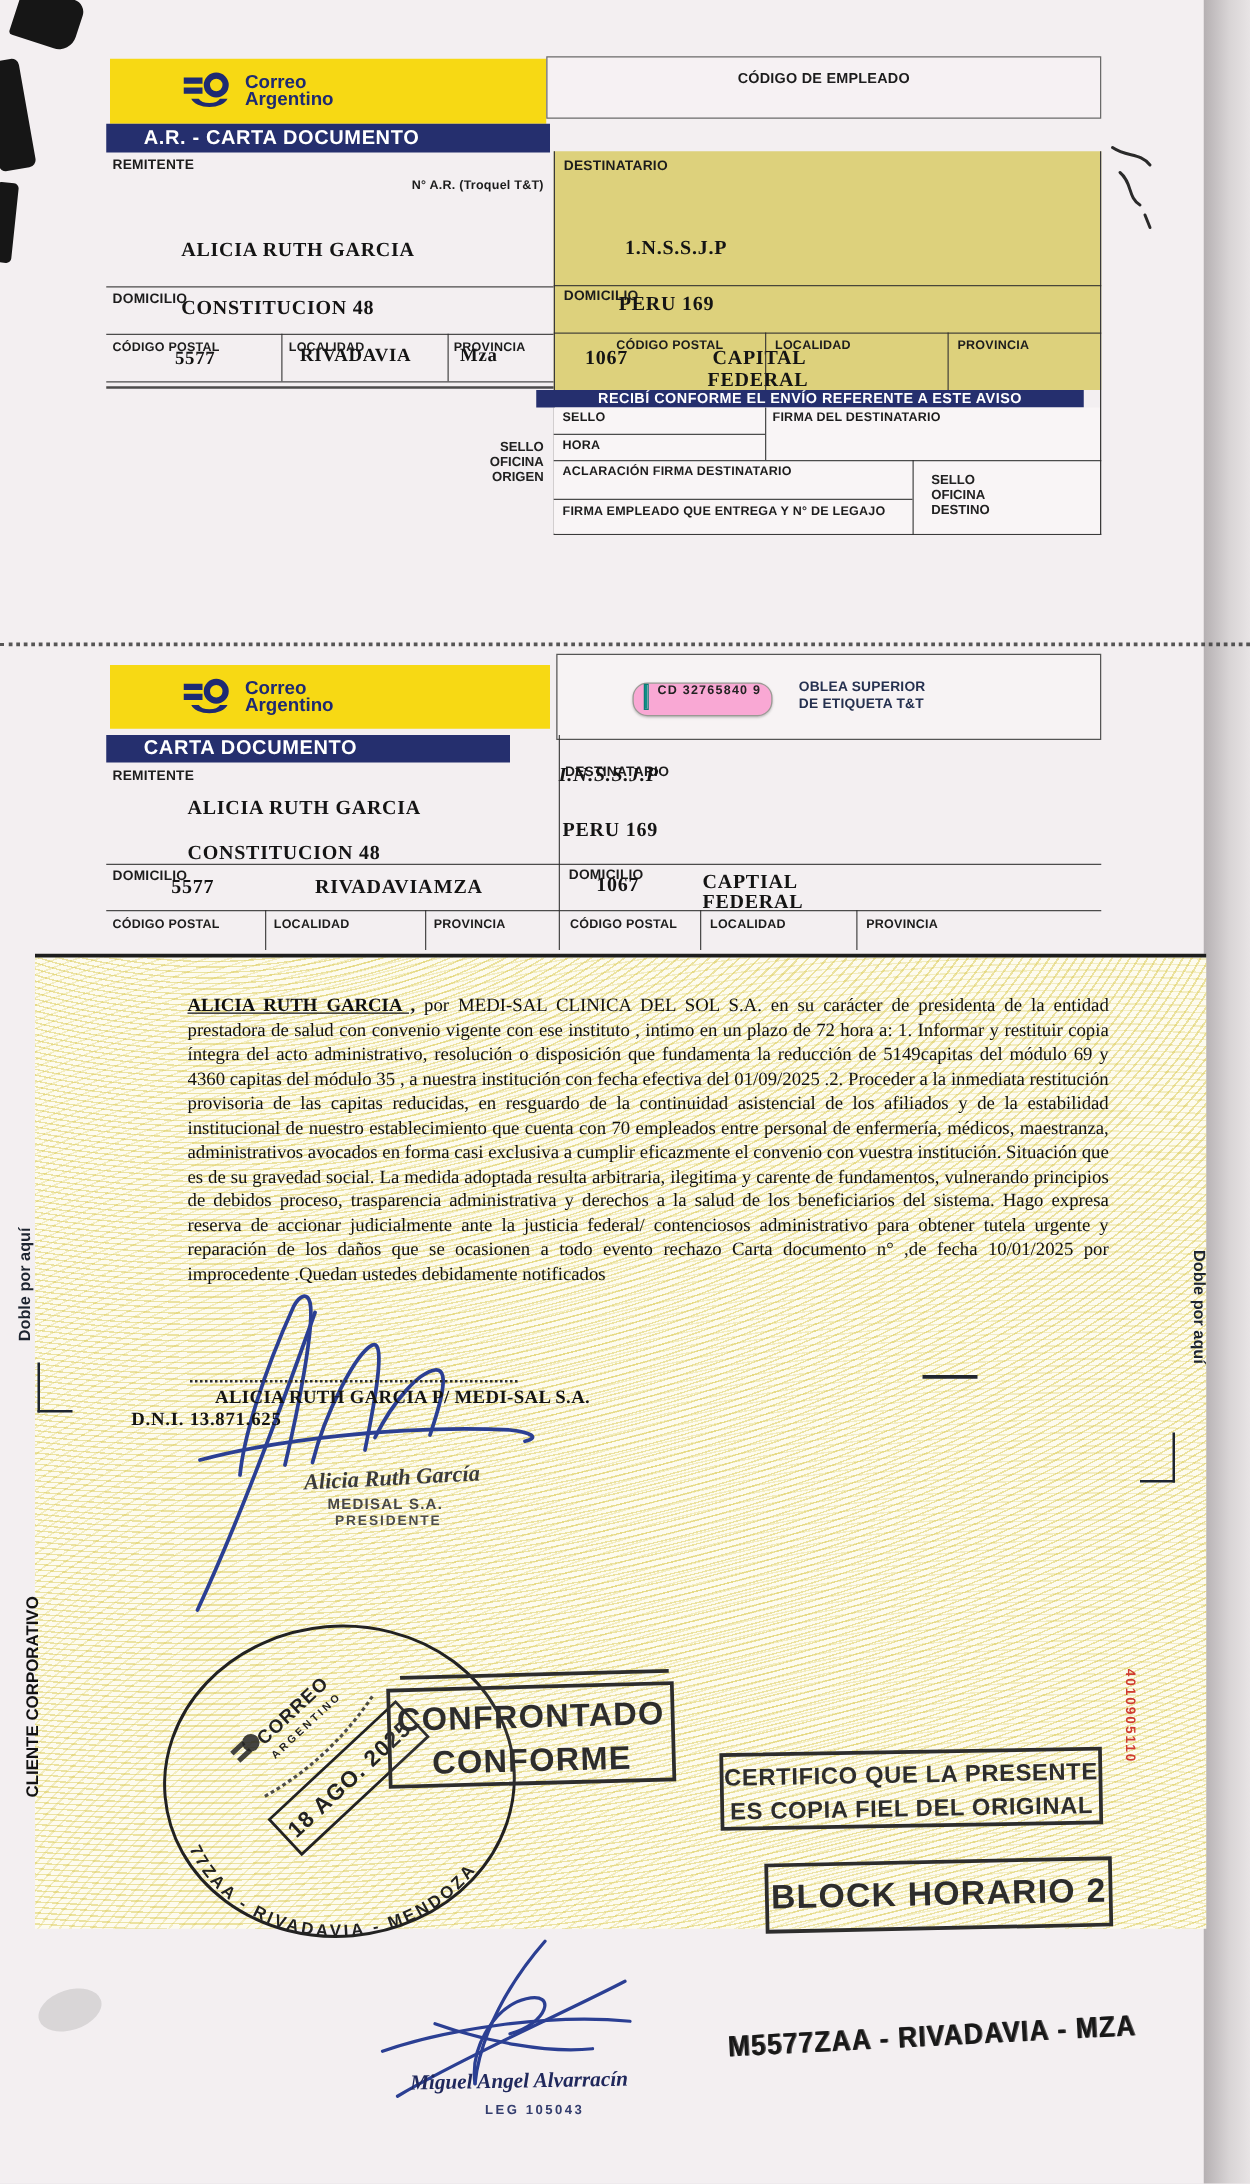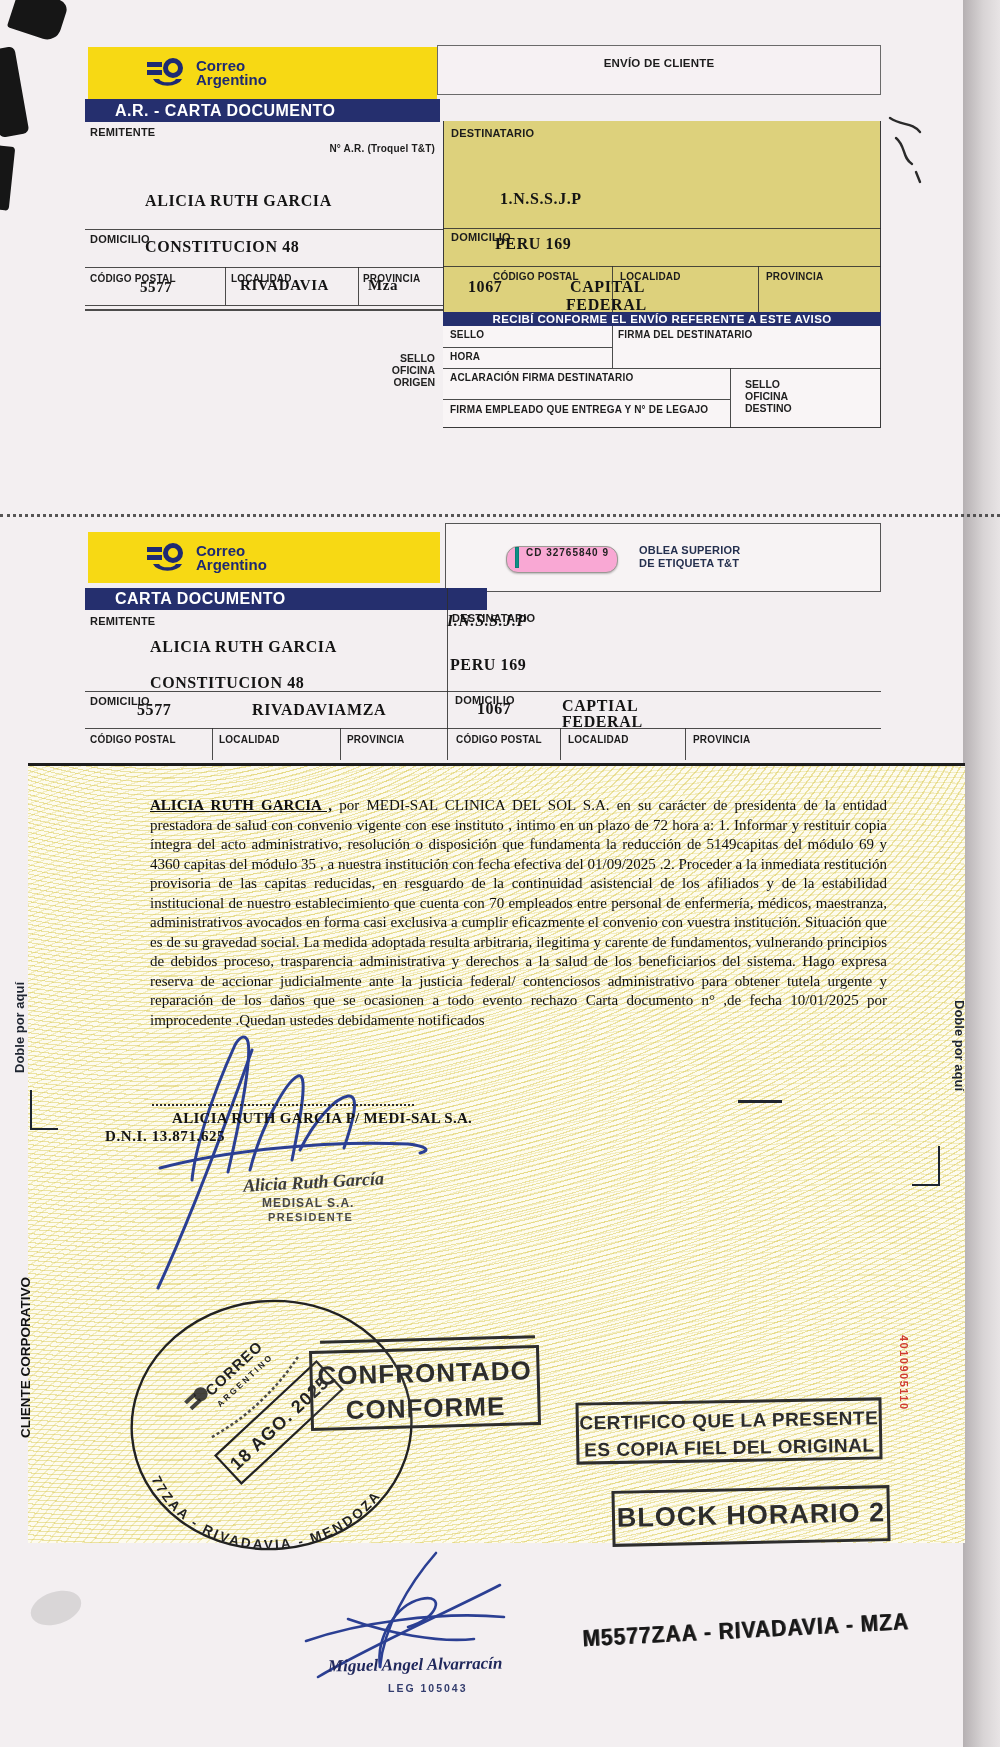--- a/index.html
+++ b/index.html
@@ -63,21 +63,21 @@
     <svg width="42" height="32" viewBox="0 0 42 32">
       <rect x="1" y="5" width="15" height="5" fill="#1e2a72"></rect>
       <rect x="1" y="13" width="15" height="5" fill="#1e2a72"></rect>
       <circle cx="27" cy="11" r="7.5" fill="none" stroke="#1e2a72" stroke-width="5"></circle>
       <path d="M7 22 A 15 9 0 0 0 36 22 L30 22 A 9 5 0 0 1 13 22 Z" fill="#1e2a72"></path>
     </svg>
     <div class="brandtxt"><span>Correo</span><br>
       <span>Argentino</span></div>
   </div>
   <div class="abs" style="left:437px;top:45px;width:444px;height:50px;background:#f6f1f3;border:1.5px solid #6a6a6a;box-sizing:border-box;">
-    <div class="lbl" style="text-align:center;margin-top:11px;font-size:11.5px;">ENVÍO DE CLIENTE</div>
+    <div class="lbl" style="text-align:center;margin-top:11px;font-size:11.5px;">CÓDIGO DE EMPLEADO</div>
   </div>
   <div class="abs band" style="left:85px;top:99px;width:355px;height:23px;">
     <span>A.R. - CARTA DOCUMENTO</span>
   </div>
 
   <span class="abs lbl" style="left:90px;top:126px;">REMITENTE</span>
   <span class="abs lbl sm" style="left:300px;top:127px;width:135px;text-align:right;margin-top:16px;">N° A.R. (Troquel T&amp;T)</span>
   <span class="abs typ" style="left:145px;top:192px;">ALICIA RUTH GARCIA</span>
   <div class="abs hline" style="left:85px;top:229px;width:358px;"></div>
   <span class="abs lbl" style="left:90px;top:233px;">DOMICILIO</span>
@@ -108,21 +108,21 @@
   <span class="abs typ" style="left:495px;top:235px;">PERU 169</span>
   <div class="abs hline" style="left:443px;top:266px;width:438px;"></div>
   <span class="abs lbl sm" style="left:493px;top:271px;">CÓDIGO POSTAL</span>
   <span class="abs lbl sm" style="left:620px;top:271px;">LOCALIDAD</span>
   <span class="abs lbl sm" style="left:766px;top:271px;">PROVINCIA</span>
   <span class="abs typ" style="left:468px;top:278px;">1067</span>
   <span class="abs typ" style="left:570px;top:278px;">CAPITAL</span>
   <span class="abs typ" style="left:566px;top:296px;">FEDERAL</span>
   <div class="abs vline" style="left:612px;top:266px;height:46px;"></div>
   <div class="abs vline" style="left:758px;top:266px;height:46px;"></div>
-  <div class="abs recibi" style="left:443px;top:312px;width:438px;height:14px;">RECIBÍ CONFORME EL ENVÍO REFERENTE A ESTE AVISO</div>
+  <div class="abs recibi" style="left:429px;top:312px;width:438px;height:14px;">RECIBÍ CONFORME EL ENVÍO REFERENTE A ESTE AVISO</div>
   <div class="abs cellbg" style="left:443px;top:326px;width:437px;height:101px;"></div>
   <span class="abs lbl sm" style="left:450px;top:329px;">SELLO</span>
   <span class="abs lbl sm" style="left:450px;top:351px;">HORA</span>
   <span class="abs lbl sm" style="left:618px;top:329px;">FIRMA DEL DESTINATARIO</span>
   <div class="abs hline" style="left:443px;top:347px;width:169px;"></div>
   <div class="abs hline" style="left:443px;top:368px;width:438px;"></div>
   <div class="abs vline" style="left:612px;top:326px;height:42px;"></div>
   <span class="abs lbl sm" style="left:450px;top:372px;">ACLARACIÓN FIRMA DESTINATARIO</span>
   <div class="abs hline" style="left:443px;top:399px;width:287px;"></div>
   <span class="abs lbl sm" style="left:450px;top:404px;">FIRMA EMPLEADO QUE ENTREGA Y N° DE LEGAJO</span>
@@ -148,21 +148,21 @@
   <div class="abs" style="left:445px;top:523px;width:436px;height:69px;background:#f7f3f4;border:1.5px solid #555;box-sizing:border-box;">
     <div class="sticker" style="position:absolute;left:60px;top:22px;width:112px;height:27px;">
       <div style="width:13px;height:19px;background:repeating-linear-gradient(90deg,#0d8f86 0 2px,#baf0ea 2px 3.5px);border:1px solid #0b7d75;"></div>
       <span class="stickercode">CD 32765840 9</span>
     </div>
     <div class="lbl" style="position:absolute;left:193px;top:20px;line-height:13px;color:#25304f;">
       <span>OBLEA SUPERIOR</span><br>
       <span>DE ETIQUETA T&amp;T</span>
     </div>
   </div>
-  <div class="abs band" style="left:85px;top:588px;width:402px;height:22px;line-height:22px;">
+  <div class="abs band" style="left:85px;top:588px;width:323px;height:22px;line-height:22px;">
     <span>CARTA DOCUMENTO</span>
   </div>
 
   <span class="abs lbl" style="left:90px;top:615px;">REMITENTE</span>
   <span class="abs lbl" style="left:452px;top:612px;">DESTINATARIO</span>
   <span class="abs typ" style="left:447px;top:612px;font-style:italic;">I.N.S.S.J.P</span>
   <span class="abs typ" style="left:150px;top:638px;">ALICIA RUTH GARCIA</span>
   <span class="abs typ" style="left:450px;top:656px;">PERU 169</span>
   <span class="abs typ" style="left:150px;top:674px;">CONSTITUCION 48</span>
   <div class="abs hline" style="left:85px;top:691px;width:796px;"></div>

